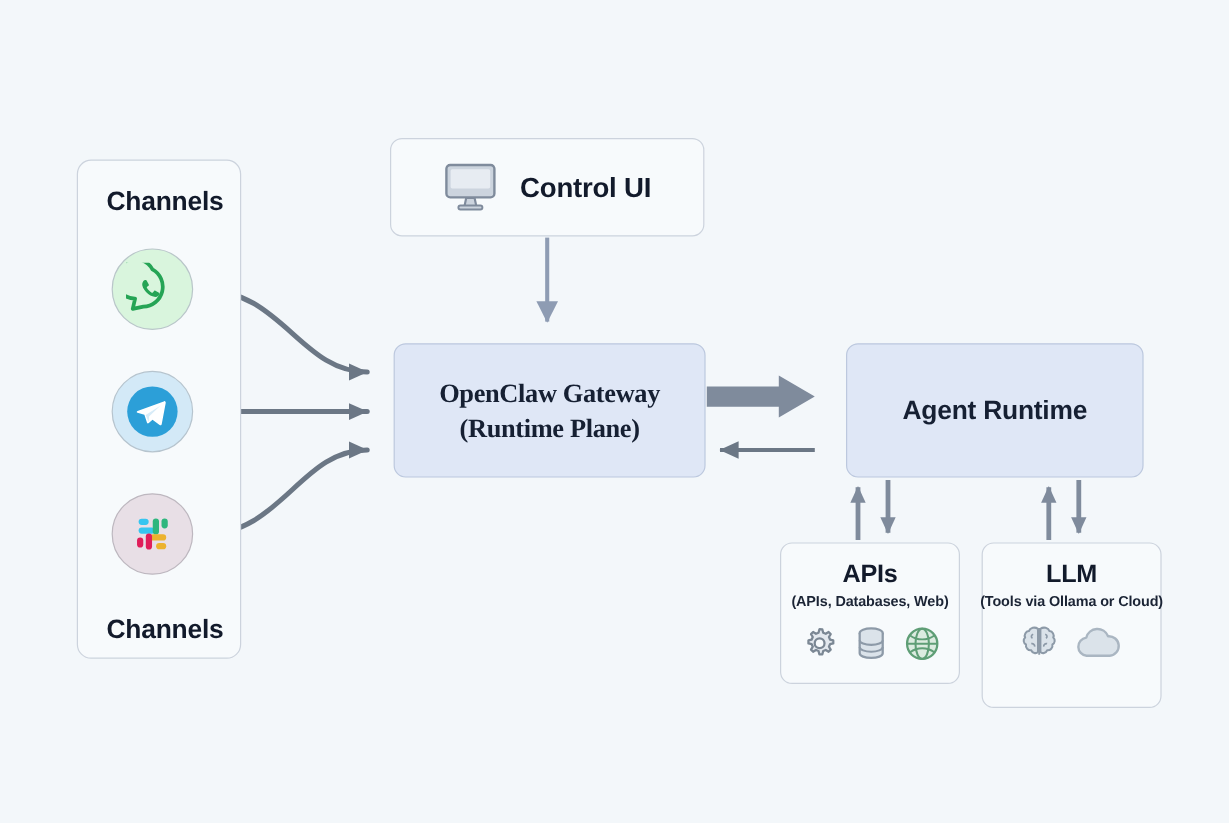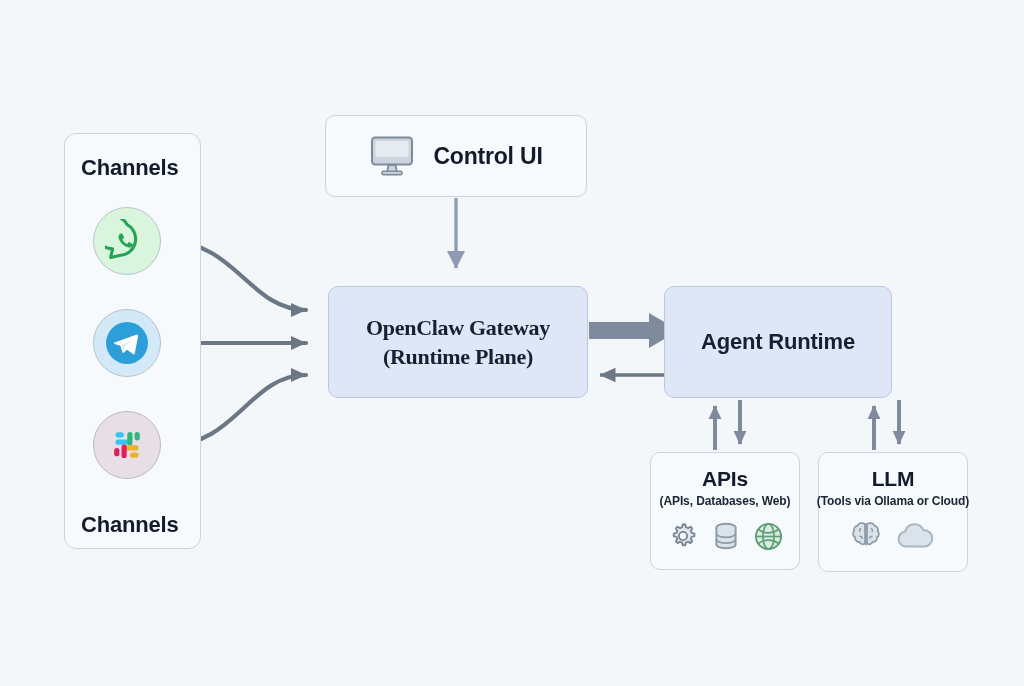--- a/index.html
+++ b/index.html
@@ -35,22 +35,23 @@
     top: 133px;
     width: 137px;
     height: 416px;
     background: #f7fafc;
     border: 1.4px solid #ccd3dd;
     border-radius: 12px;
     box-sizing: border-box;
   }
   .channels-label {
     position: absolute;
-    left: 16px;
+    left: 4px;
     width: 137px;
+    text-align: center;
     font-size: 22px;
     font-weight: 700;
     color: #121a2b;
     letter-spacing: -0.2px;
   }
   .channels-label.top { top: 21px; }
   .channels-label.bottom { top: 378px; }
 
   .chan-icon {
     position: absolute;
@@ -123,23 +124,23 @@
     font-size: 22px;
     font-weight: 700;
     color: #162033;
     line-height: 1.32;
     text-align: center;
     letter-spacing: -0.3px;
     font-family: Liberation Serif, serif;
   }
 
   #agent-runtime {
-    left: 664px;
+    left: 705px;
     top: 286px;
-    width: 228px;
+    width: 248px;
     height: 112px;
   }
   #agent-runtime .node-title {
     font-size: 22px;
     font-weight: 700;
     color: #162033;
     letter-spacing: -0.2px;
   }
 
   #tools {
@@ -147,21 +148,21 @@
     top: 452px;
     width: 150px;
     height: 118px;
     justify-content: flex-start;
     padding-top: 14px;
   }
   #llm {
     left: 818px;
     top: 452px;
     width: 150px;
-    height: 120px;
+    height: 138px;
     justify-content: flex-start;
     padding-top: 14px;
   }
   .leaf-title {
     font-size: 21px;
     font-weight: 700;
     color: #121a2b;
     letter-spacing: -0.2px;
   }
   .leaf-sub {

